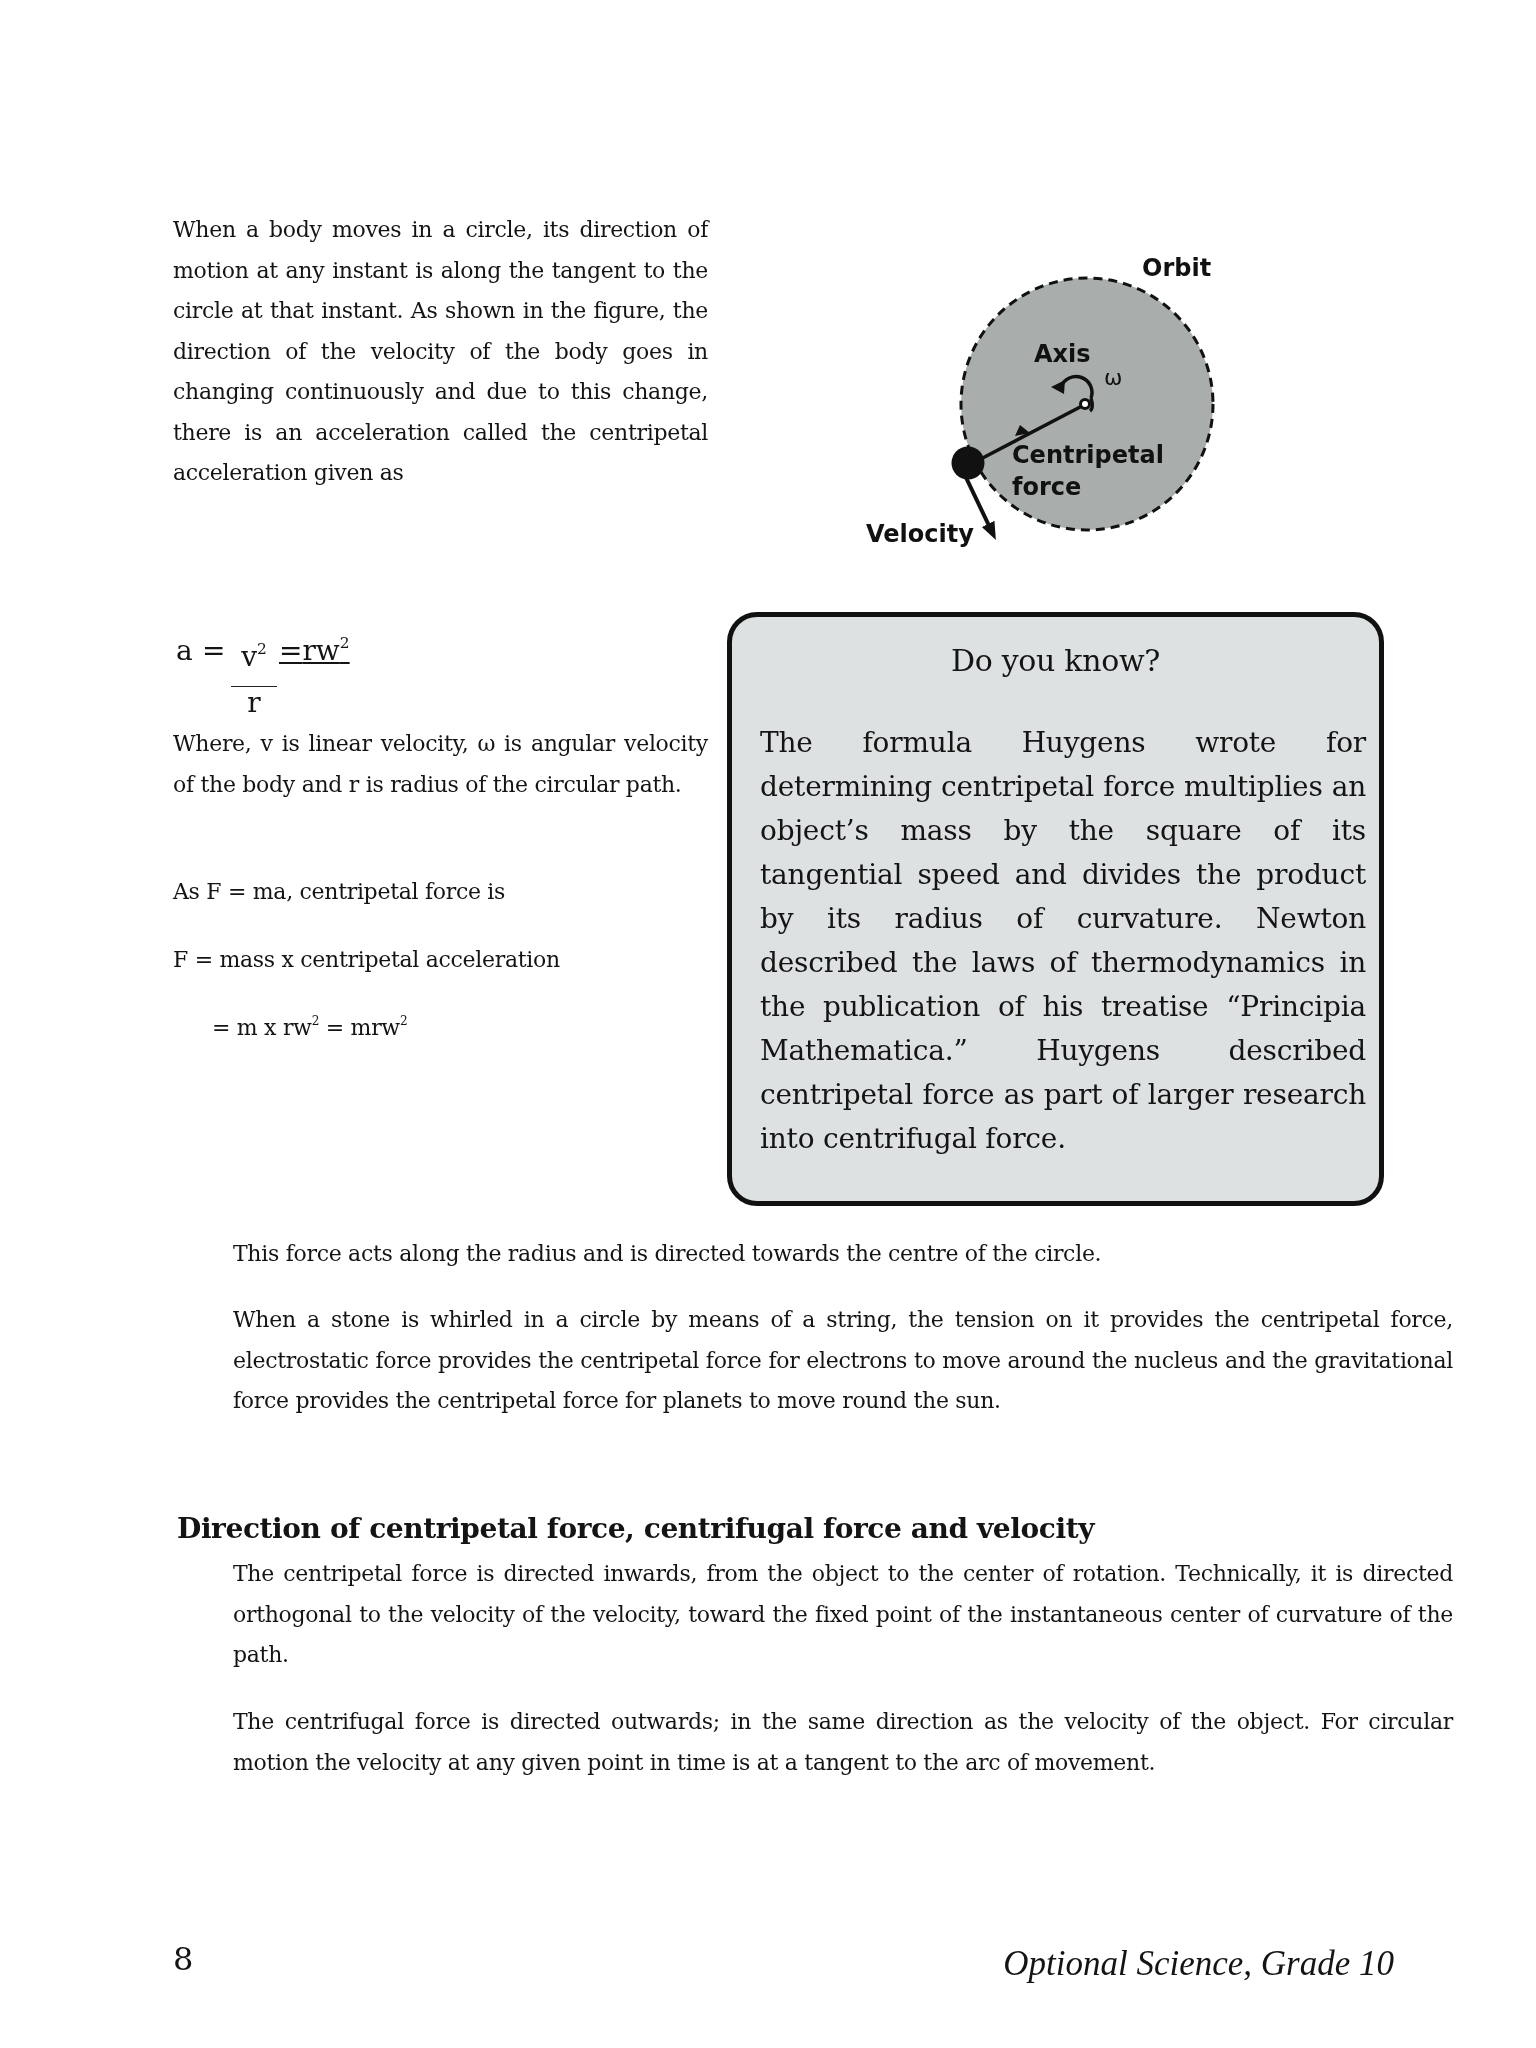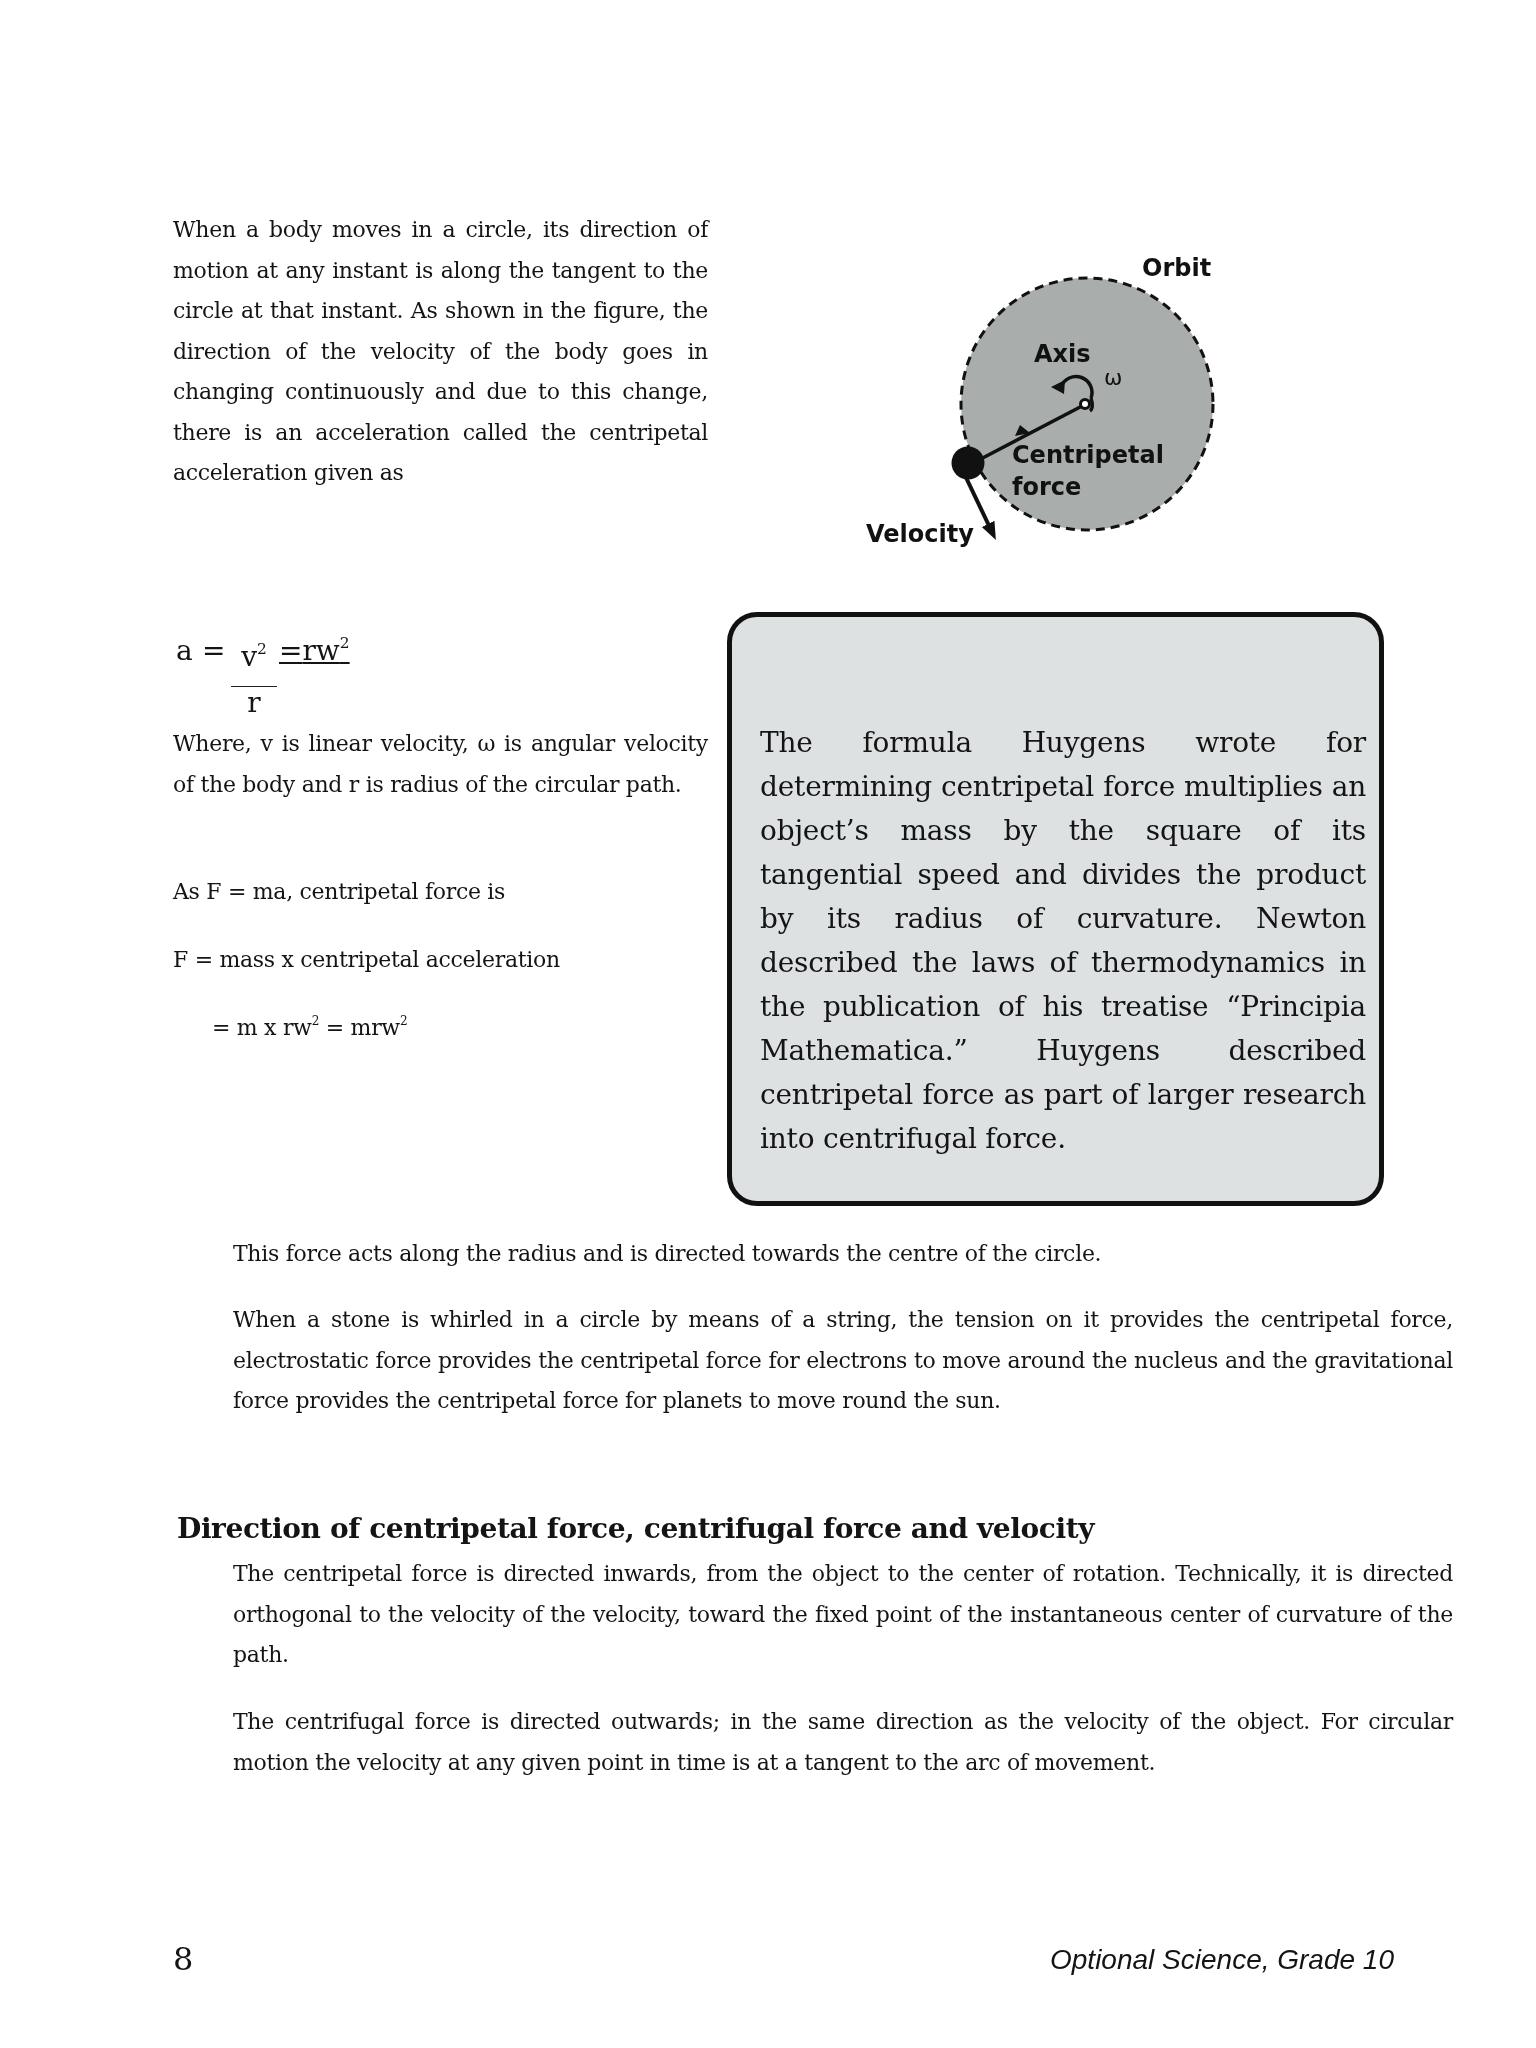--- a/index.html
+++ b/index.html
@@ -25,22 +25,22 @@
     .box-title { position: absolute; left: 0; right: 0; top: 26px; text-align: center; font-size: 30px; letter-spacing: -0.3px; }
     .box-body { position: absolute; left: 28px; top: 104px; width: 606px; font-size: 28px; line-height: 44px;
                 text-align: justify; text-align-last: left; margin: 0; letter-spacing: -0.2px; }
     .full-para { left: 189px; width: 1220px; margin-left: 44px; }
     .l1 { top: 1234px; text-align: left; }
     .l2 { top: 1300px; text-align-last: left; }
     .h2 { position: absolute; left: 173px; top: 1508px; font-size: 28px; font-weight: bold; margin: 4px; letter-spacing: -0.4px; }
     .l3 { top: 1554px; text-align-last: left; }
     .l4 { top: 1702px; text-align-last: left; }
     .footer-page { position: absolute; left: 173px; top: 1940px; font-size: 32px; }
-    .footer-title { position: absolute; right: 142px; top: 1944px; font-size: 28px; font-style: italic;
-                    font-family: Liberation Sans, sans-serif; }
+    .footer-title { position: absolute; right: 142px; top: 1944px; font-size: 35px; font-style: italic;
+                    font-family: Liberation Serif, serif; }
     .diagram { position: absolute; left: 860px; top: 240px; width: 380px; height: 340px; }
     .diagram text { font-family: "DejaVu Sans", "Liberation Sans", sans-serif; font-weight: bold; font-size: 24px; fill: #111; }
   </style>
 </head>
 <body>
 
 <p class="p intro">When a body moves in a circle, its direction of motion at any instant is along the tangent to the circle at that instant. As shown in the figure, the direction of the velocity of the body goes in changing continuously and due to this change, there is an acceleration called the centripetal acceleration given as</p>
 
 <div class="diagram">
   <svg width="380" height="340" viewBox="0 0 380 340">
@@ -87,20 +87,21 @@
   </span>
   <span class="eq2"><span>=</span><span>rw</span><sup>2</sup></span>
 </div>
 
 <p class="p where">Where, v is linear velocity, ω is angular velocity of the body and r is radius of the circular path.</p>
 <p class="p asf">As F = ma, centripetal force is</p>
 <p class="p fdef">F = mass x centripetal acceleration</p>
 <p class="p fdef2"><span>= m x rw</span><sup>2</sup><span> = mrw</span><sup>2</sup></p>
 
 <div class="box">
+  <div class="box-title">Do you know?</div>
   <p class="box-body">The formula Huygens wrote for determining centripetal force multiplies an object’s mass by the square of its tangential speed and divides the product by its radius of curvature. Newton described the laws of thermodynamics in the publication of his treatise “Principia Mathematica.” Huygens described centripetal force as part of larger research into centrifugal force.</p>
 </div>
 
 <p class="p full-para l1">This force acts along the radius and is directed towards the centre of the circle.</p>
 <p class="p full-para l2">When a stone is whirled in a circle by means of a string, the tension on it provides the centripetal force, electrostatic force provides the centripetal force for electrons to move around the nucleus and the gravitational force provides the centripetal force for planets to move round the sun.</p>
 <h2 class="h2">Direction of centripetal force, centrifugal force and velocity</h2>
 <p class="p full-para l3">The centripetal force is directed inwards, from the object to the center of rotation. Technically, it is directed orthogonal to the velocity of the velocity, toward the fixed point of the instantaneous center of curvature of the path.</p>
 <p class="p full-para l4">The centrifugal force is directed outwards; in the same direction as the velocity of the object. For circular motion the velocity at any given point in time is at a tangent to the arc of movement.</p>
 
 <div class="footer-page">8</div>

